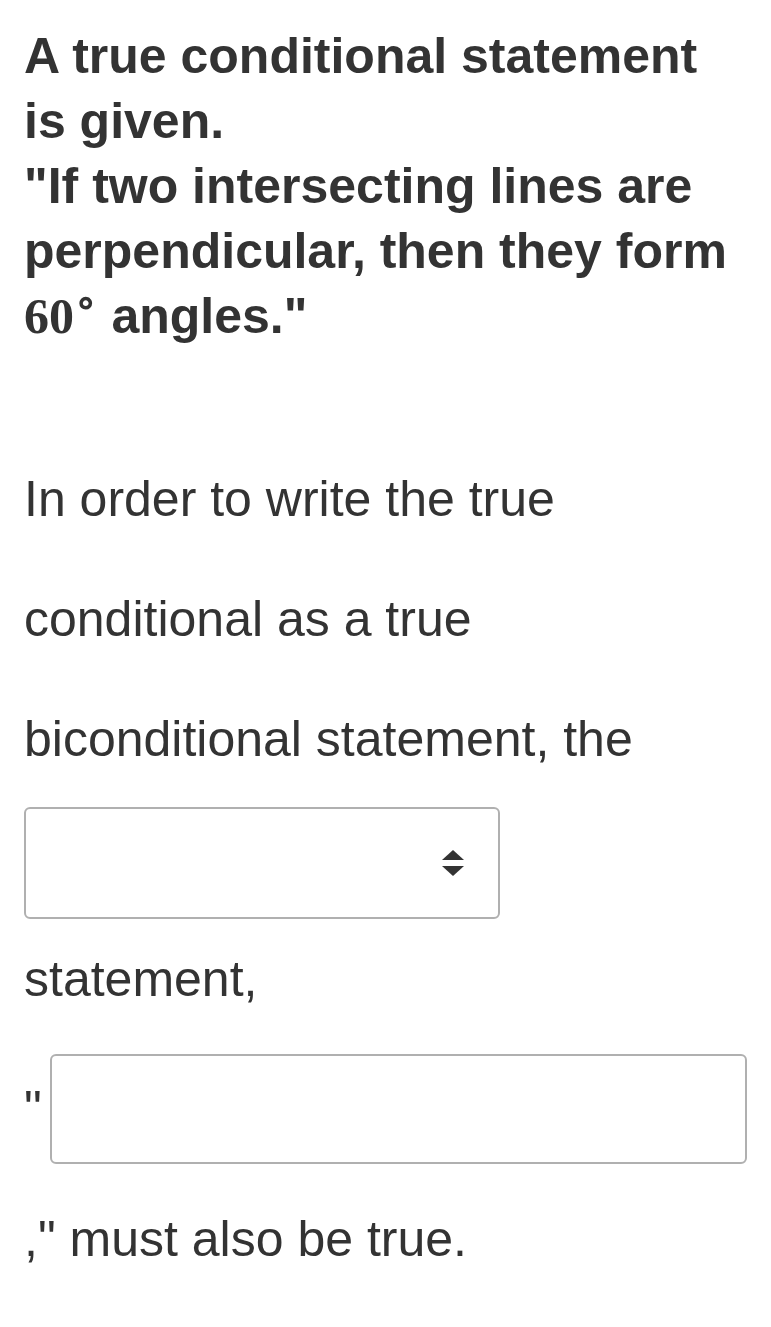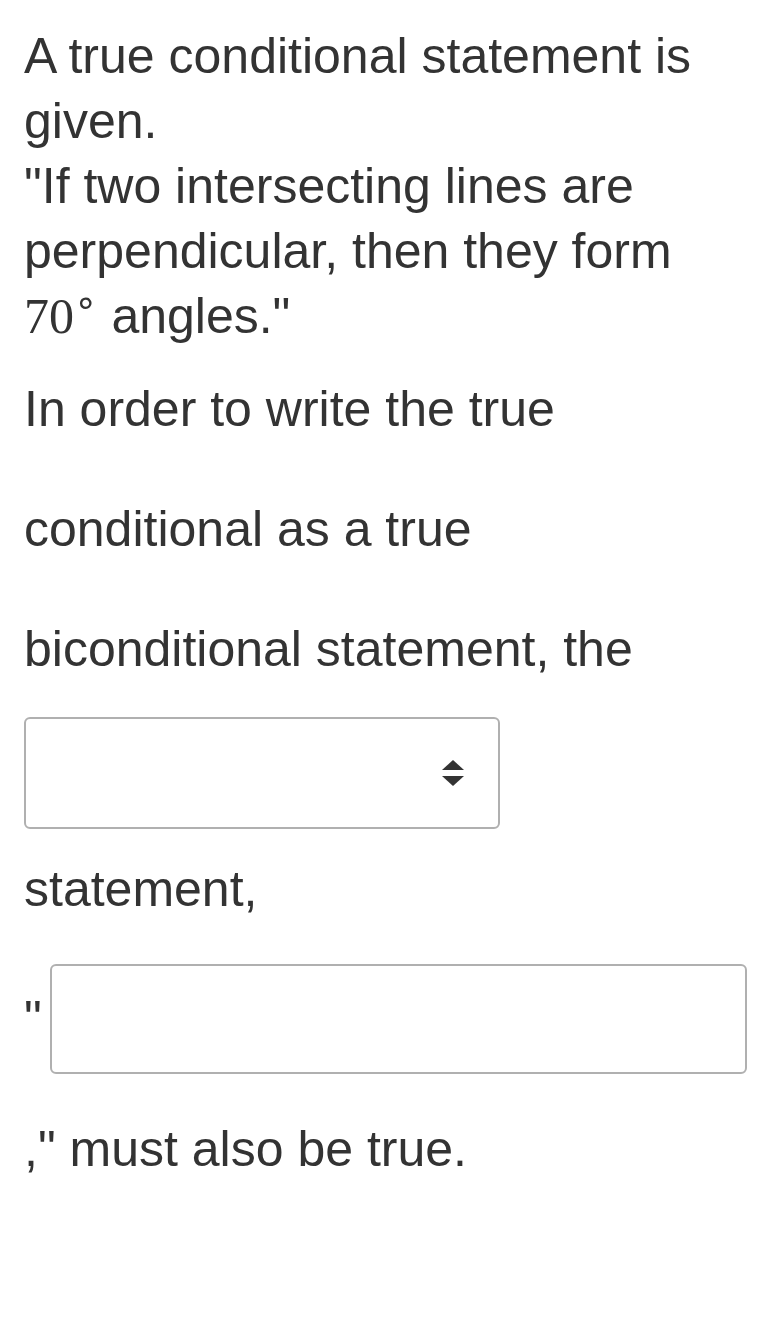--- a/index.html
+++ b/index.html
@@ -10,20 +10,22 @@
     body {
       font-family: Arial, Helvetica, sans-serif;
       font-size: 50px;
       color: #333333;
       padding: 24px;
       line-height: 1.3;
       width: 771px;
       background: #ffffff;
     }
     .question-block {
+      margin-bottom: 90px;
+      font-weight: bold;
     }
     .math-expr {
       font-family: 'Times New Roman', Times, serif;
     }
     .degree {
       font-size: 0.75em;
       vertical-align: super;
       line-height: 0;
     }
     .answer-block {
@@ -87,21 +89,21 @@
     .mr-sm {
       margin-right: 8px;
     }
   </style>
 </head>
 <body>
 
 <div class="question-block">
   <div>A true conditional statement is given.</div>
   <div>
-    <span>"If two intersecting lines are perpendicular, then they form </span><span class="math-expr">70</span><span class="math-expr degree">∘</span><span> angles."</span>
+    <span>"If two intersecting lines are perpendicular, then they form </span><span class="math-expr">60</span><span class="math-expr degree">∘</span><span> angles."</span>
   </div>
 </div>
 
 <div class="answer-block">
   <span>In order to write the true conditional as a true biconditional statement, the </span>
   <span class="dropdown" tabindex="0">
     <span class="chevron-icon">
       <span class="chev-up"></span>
       <span class="chev-down"></span>
     </span>

